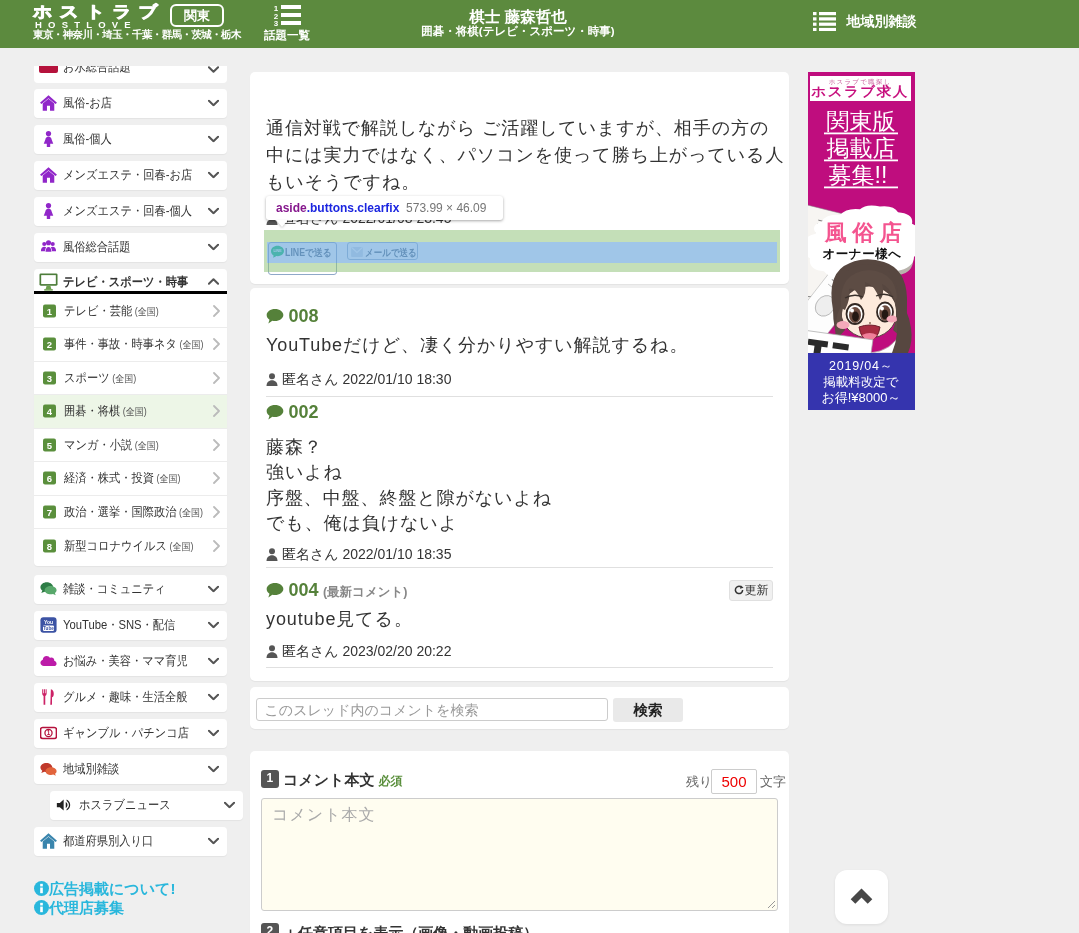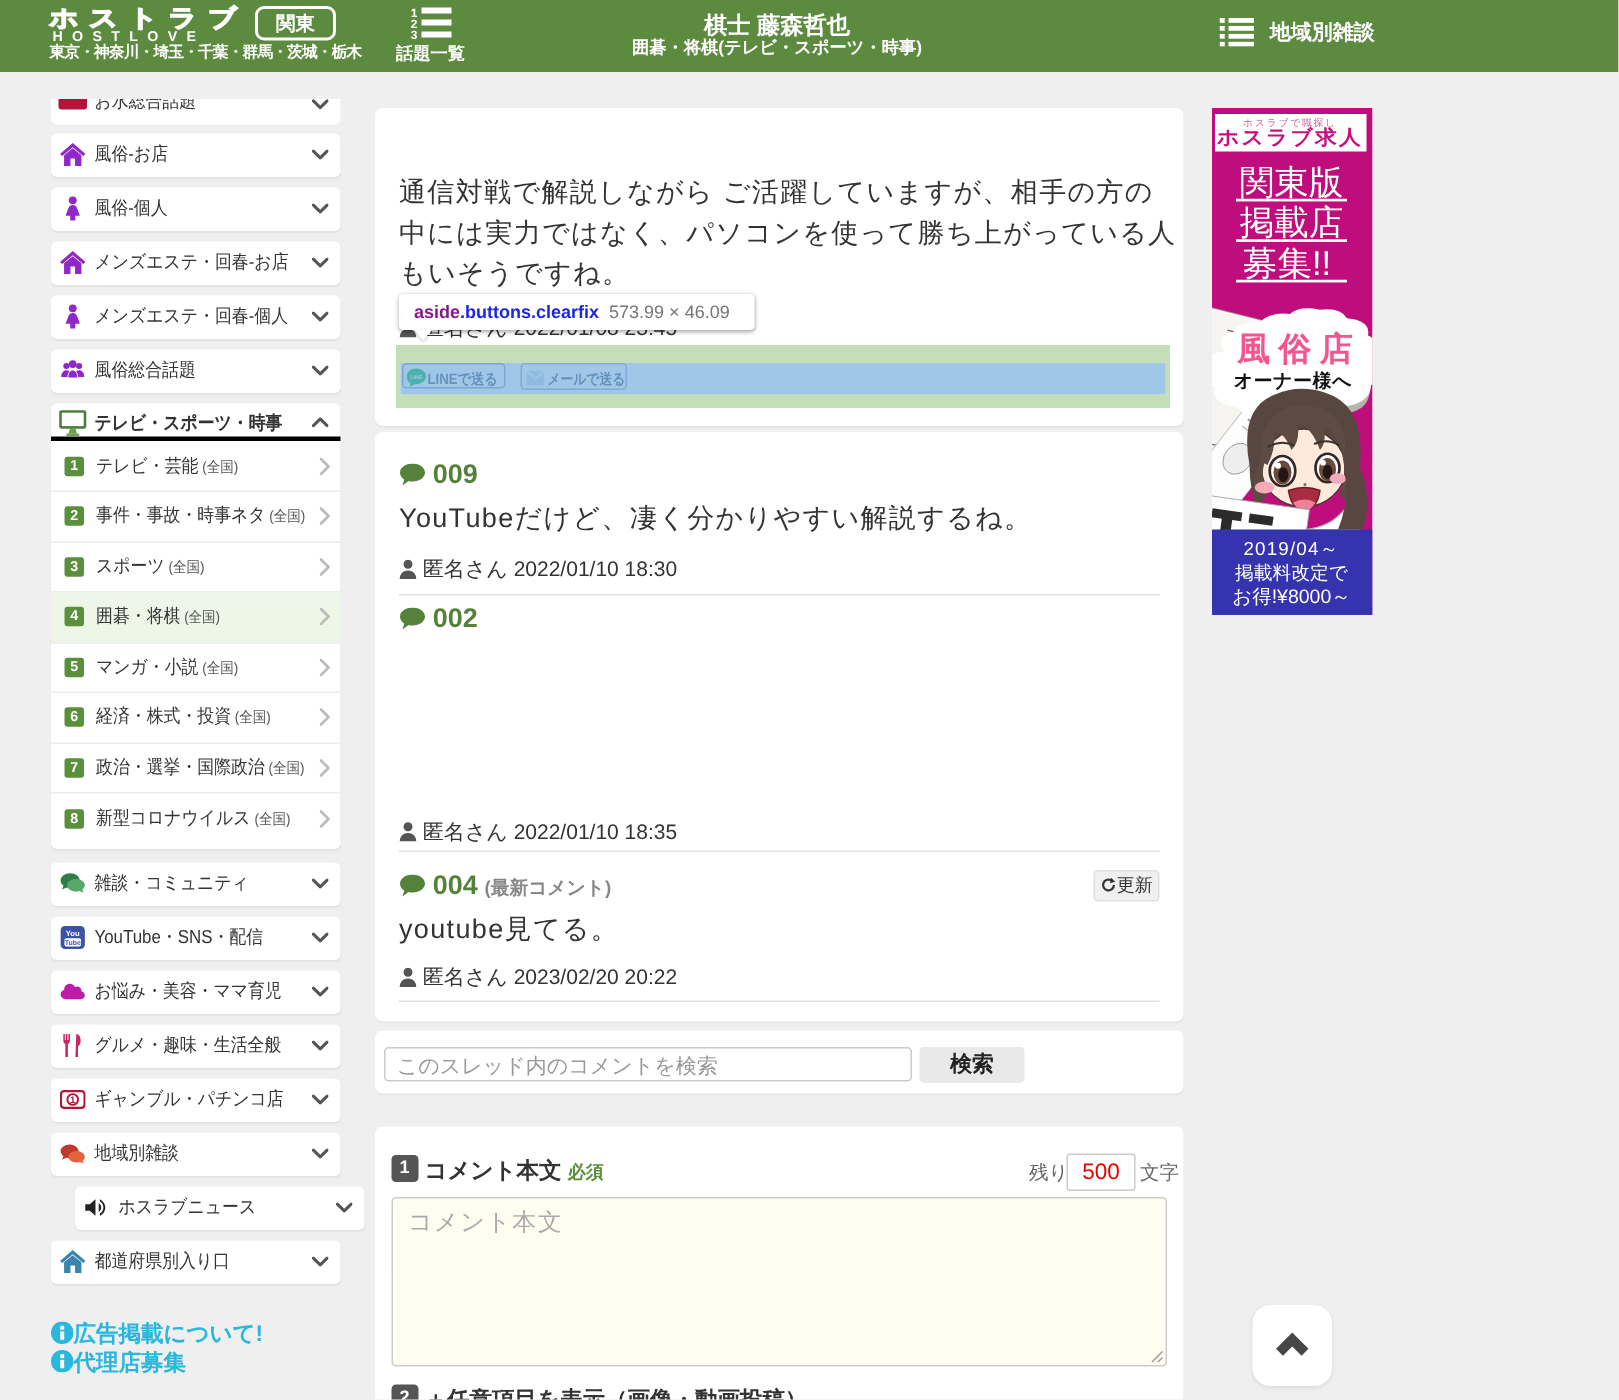--- a/index.html
+++ b/index.html
@@ -328,21 +328,21 @@
   <div class="meta" style="position:absolute; left:16px; top:138px;">
     <svg width="12" height="13" viewBox="0 0 12 13" style="vertical-align:-2px;">
         <g fill="#555">
           <circle cx="6" cy="3.2" r="3"></circle>
           <path d="M0.5 13 C0.5 9.5 2.9 7.3 6 7.3 C9.1 7.3 11.5 9.5 11.5 13 Z"></path>
         </g>
       </svg>
     匿名さん 2022/01/08 23:45
   </div>
 
-  <div style="position:absolute; left:18px; top:170px; width:69px; height:17px; background:#fff; border:1px solid #8fa8c8; border-radius:3px;">
+  <div style="position:absolute; left:18px; top:170px; width:69px; height:33px; background:#fff; border:1px solid #8fa8c8; border-radius:3px;">
     <svg style="position:absolute; left:2px; top:1.5px;" width="13" height="13" viewBox="0 0 20 20">
         <path fill="#06C755" d="M10 1 C15.5 1 20 4.6 20 9.1 C20 13.6 15.5 17.2 10 17.2 C9.4 17.2 8.8 17.2 8.2 17.1 C7 17.9 4.5 19.4 3.9 19.5 C3.3 19.6 3.5 19 3.6 18.6 L4 16.3 C1.6 14.8 0 12.1 0 9.1 C0 4.6 4.5 1 10 1 Z"></path>
         <text x="10" y="11.5" font-size="5.5" font-weight="bold" fill="#fff" text-anchor="middle" font-family="Liberation Sans">LINE</text>
       </svg>
     <span style="position:absolute; left:16px; top:3px; font-size:10px; font-weight:bold; color:#51677e; white-space:nowrap; transform:scaleX(0.88); transform-origin:left top; display:inline-block;">LINEで送る</span>
   </div>
   <div style="position:absolute; left:97px; top:170px; width:71px; height:17.5px; background:#fff; border:1px solid #9db4cc; border-radius:3px;">
     <svg style="position:absolute; left:3px; top:3.5px;" width="12" height="10" viewBox="0 0 13 11">
         <rect x="0" y="0" width="13" height="11" rx="1" fill="#d4dde8"></rect>
         <polyline points="0.5,0.5 6.5,6 12.5,0.5" fill="none" stroke="#fff" stroke-width="1.2"></polyline>
@@ -360,39 +360,40 @@
 <div class="abs" style="left:266px; top:196px; width:237px; height:24px; background:#fff; border-radius:3px; box-shadow:0 1px 3px rgba(0,0,0,0.35); z-index:40; font-size:12px; line-height:24px; white-space:nowrap; padding-left:10px;">
   <span style="color:#86188d; font-weight:bold;">aside</span><span style="color:#1b26e0; font-weight:bold;">.buttons.clearfix</span><span style="color:#767676;">&nbsp;&nbsp;573.99 × 46.09</span>
 </div>
 <div class="abs" style="left:276px; top:219.5px; width:0; height:0; border-left:6px solid transparent; border-right:6px solid transparent; border-top:7px solid #fff; z-index:41; filter:drop-shadow(0 1px 1px rgba(0,0,0,0.2));"></div>
 
 <div class="card" style="top:288px; height:393px;">
   <div style="position:absolute; left:16px; top:18px;">
     <svg class="bub" width="18" height="15" viewBox="0 0 20 18">
         <path fill="#55813a" d="M10 0 C15.5 0 20 3.2 20 7.2 C20 11.2 15.5 14.4 10 14.4 C8.9 14.4 7.8 14.3 6.8 14 L2 17.5 L3.4 12.8 C1.3 11.5 0 9.5 0 7.2 C0 3.2 4.5 0 10 0 Z"></path>
       </svg>
-    <span class="cnum">009</span>
+    <span class="cnum">008</span>
   </div>
   <div class="cbody" style="position:absolute; left:16px; top:45px;">YouTubeだけど、凄く分かりやすい解説するね。</div>
   <div class="meta" style="position:absolute; left:16px; top:83px;">
     <svg width="12" height="13" viewBox="0 0 12 13" style="vertical-align:-2px;">
         <g fill="#555">
           <circle cx="6" cy="3.2" r="3"></circle>
           <path d="M0.5 13 C0.5 9.5 2.9 7.3 6 7.3 C9.1 7.3 11.5 9.5 11.5 13 Z"></path>
         </g>
       </svg>
     匿名さん 2022/01/10 18:30
   </div>
   <div class="hr" style="top:108px;"></div>
   <div style="position:absolute; left:16px; top:114px;">
     <svg class="bub" width="18" height="15" viewBox="0 0 20 18">
         <path fill="#55813a" d="M10 0 C15.5 0 20 3.2 20 7.2 C20 11.2 15.5 14.4 10 14.4 C8.9 14.4 7.8 14.3 6.8 14 L2 17.5 L3.4 12.8 C1.3 11.5 0 9.5 0 7.2 C0 3.2 4.5 0 10 0 Z"></path>
       </svg>
     <span class="cnum">002</span>
   </div>
+  <div class="cbody" style="position:absolute; left:16px; top:146.5px;">藤森？<br>強いよね<br>序盤、中盤、終盤と隙がないよね<br>でも、俺は負けないよ</div>
   <div class="meta" style="position:absolute; left:16px; top:258px;">
     <svg width="12" height="13" viewBox="0 0 12 13" style="vertical-align:-2px;">
         <g fill="#555">
           <circle cx="6" cy="3.2" r="3"></circle>
           <path d="M0.5 13 C0.5 9.5 2.9 7.3 6 7.3 C9.1 7.3 11.5 9.5 11.5 13 Z"></path>
         </g>
       </svg>
     匿名さん 2022/01/10 18:35
   </div>
   <div class="hr" style="top:279px;"></div>

